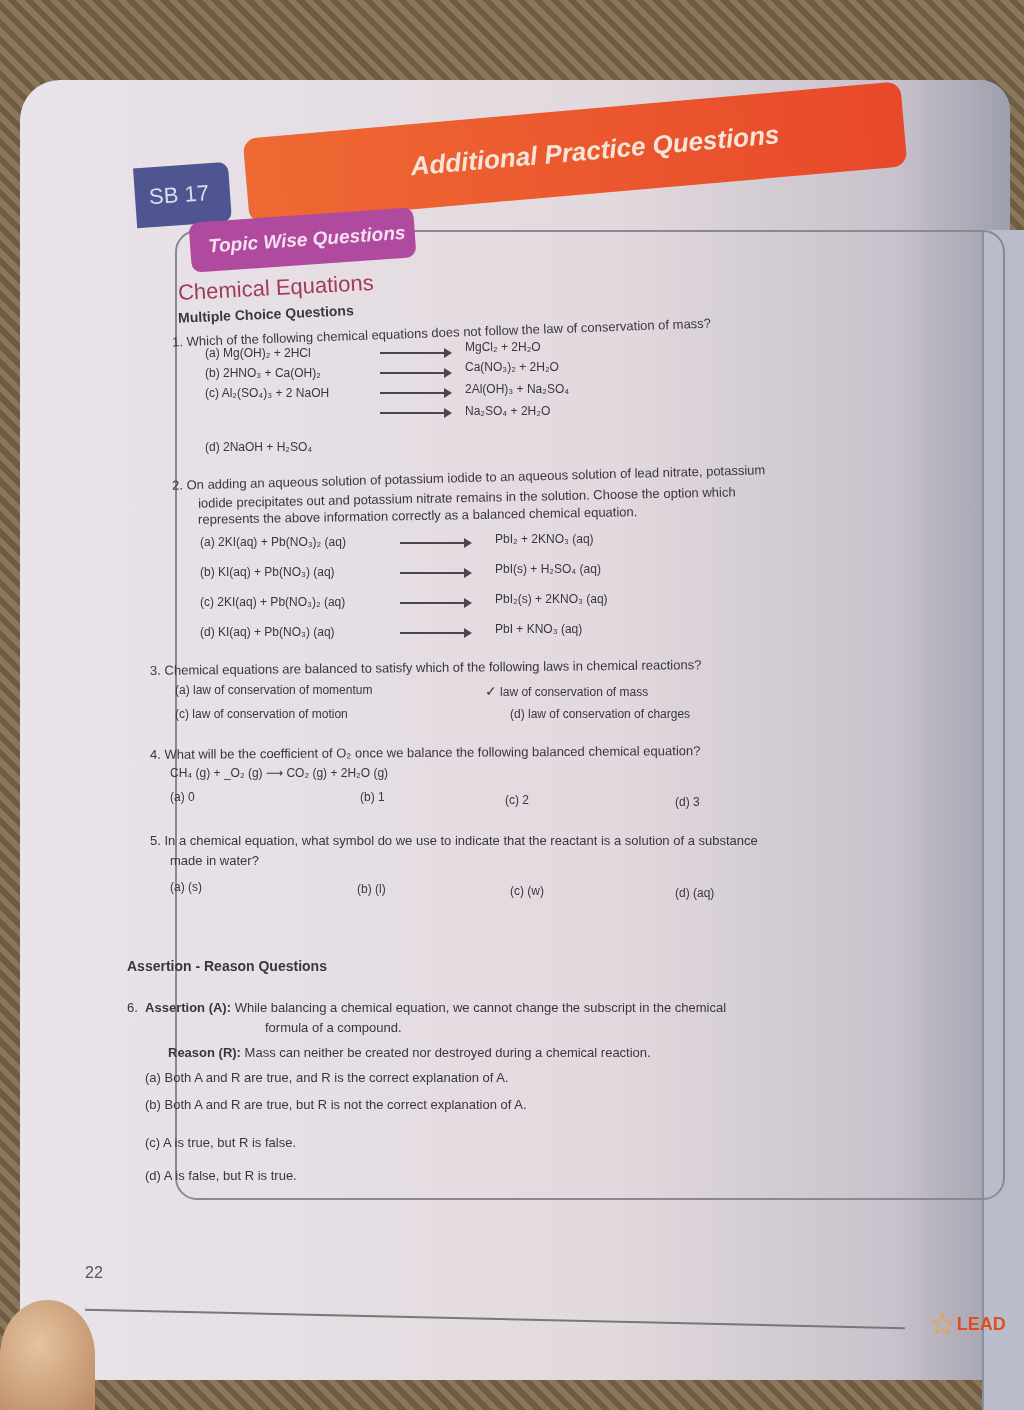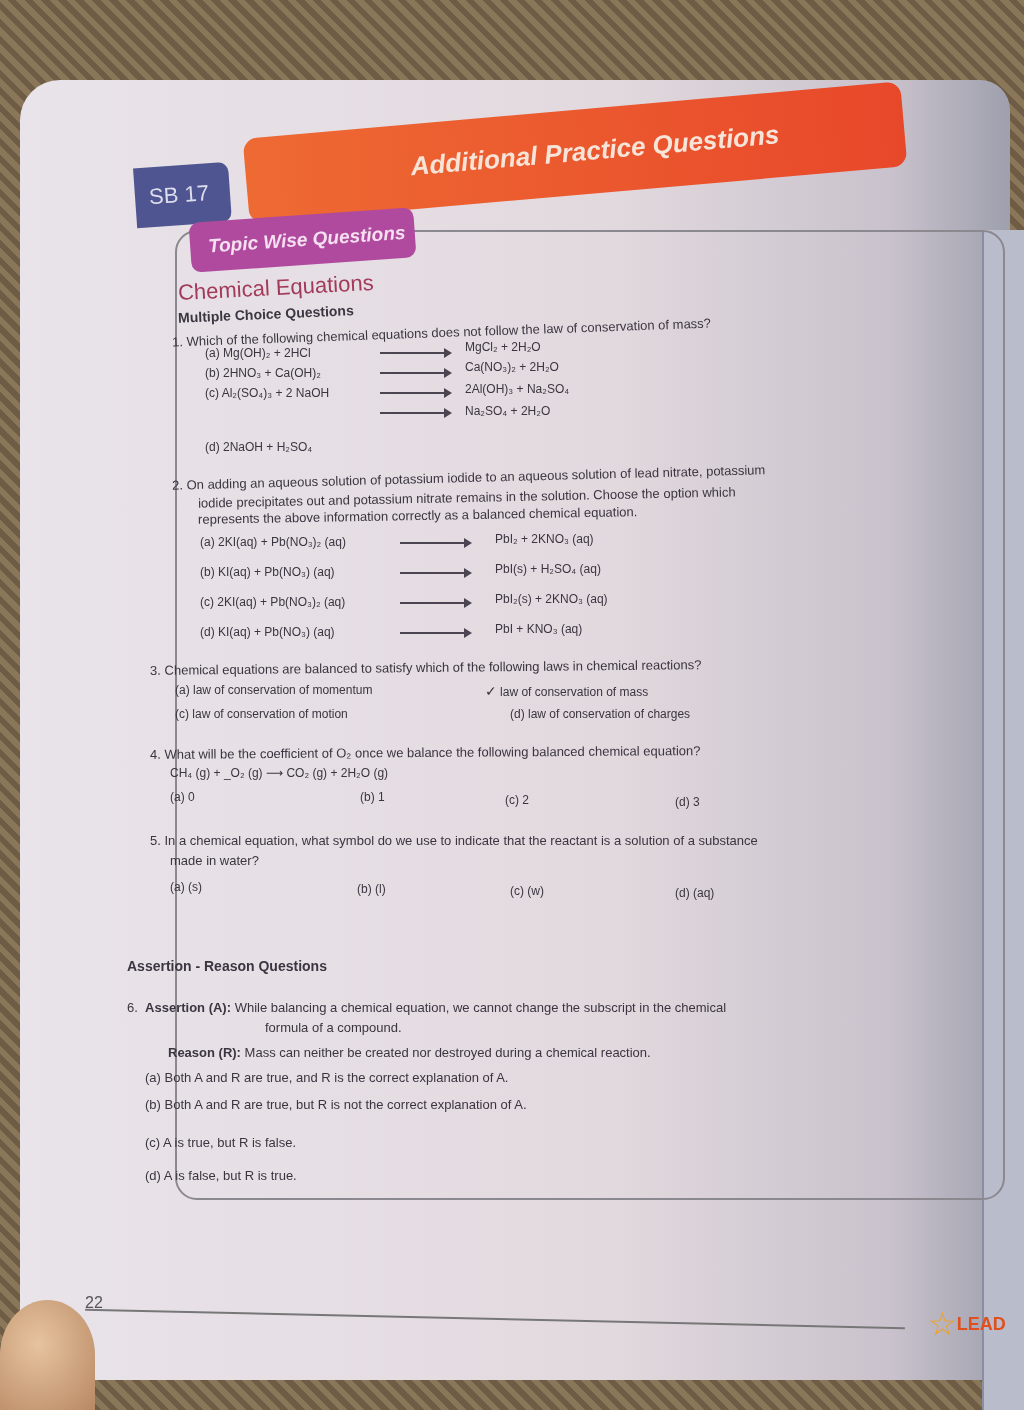--- a/index.html
+++ b/index.html
@@ -162,19 +162,19 @@
 <div class="txt q" style="left:265px;top:1020px;">formula of a compound.</div>
 <div class="txt q" style="left:148px;top:1045px;margin-left:20px;">
   <span class="bold">Reason (R):</span>
   <span>Mass can neither be created nor destroyed during a chemical reaction.</span>
 </div>
 <div class="txt q" style="left:145px;top:1070px;">(a) Both A and R are true, and R is the correct explanation of A.</div>
 <div class="txt q" style="left:145px;top:1097px;">(b) Both A and R are true, but R is not the correct explanation of A.</div>
 <div class="txt q" style="left:145px;top:1135px;">(c) A is true, but R is false.</div>
 <div class="txt q" style="left:145px;top:1168px;">(d) A is false, but R is true.</div>
 
-<div class="txt page-num" style="left:85px;top:1294px;">22</div>
+<div class="txt page-num" style="left:85px;top:1264px;">22</div>
 <div class="footer-line"></div>
 <div class="logo">
   <span class="star">☆</span>
   <span class="lead">LEAD</span>
 </div>
 <div class="thumb"></div>
 
 </body></html>

